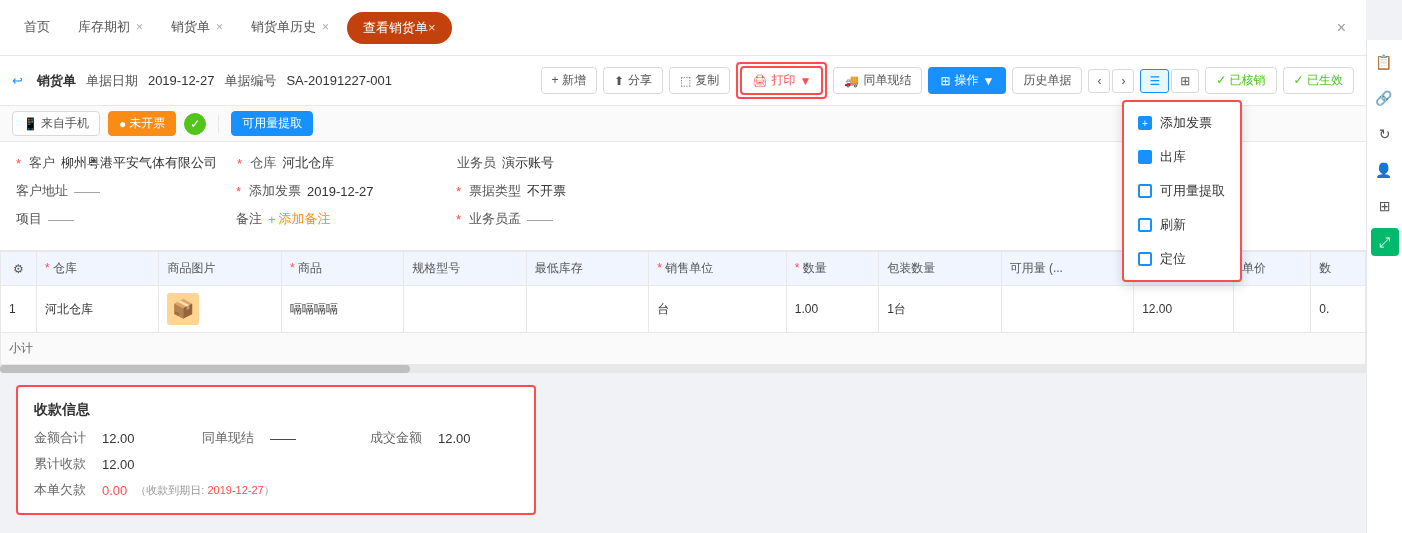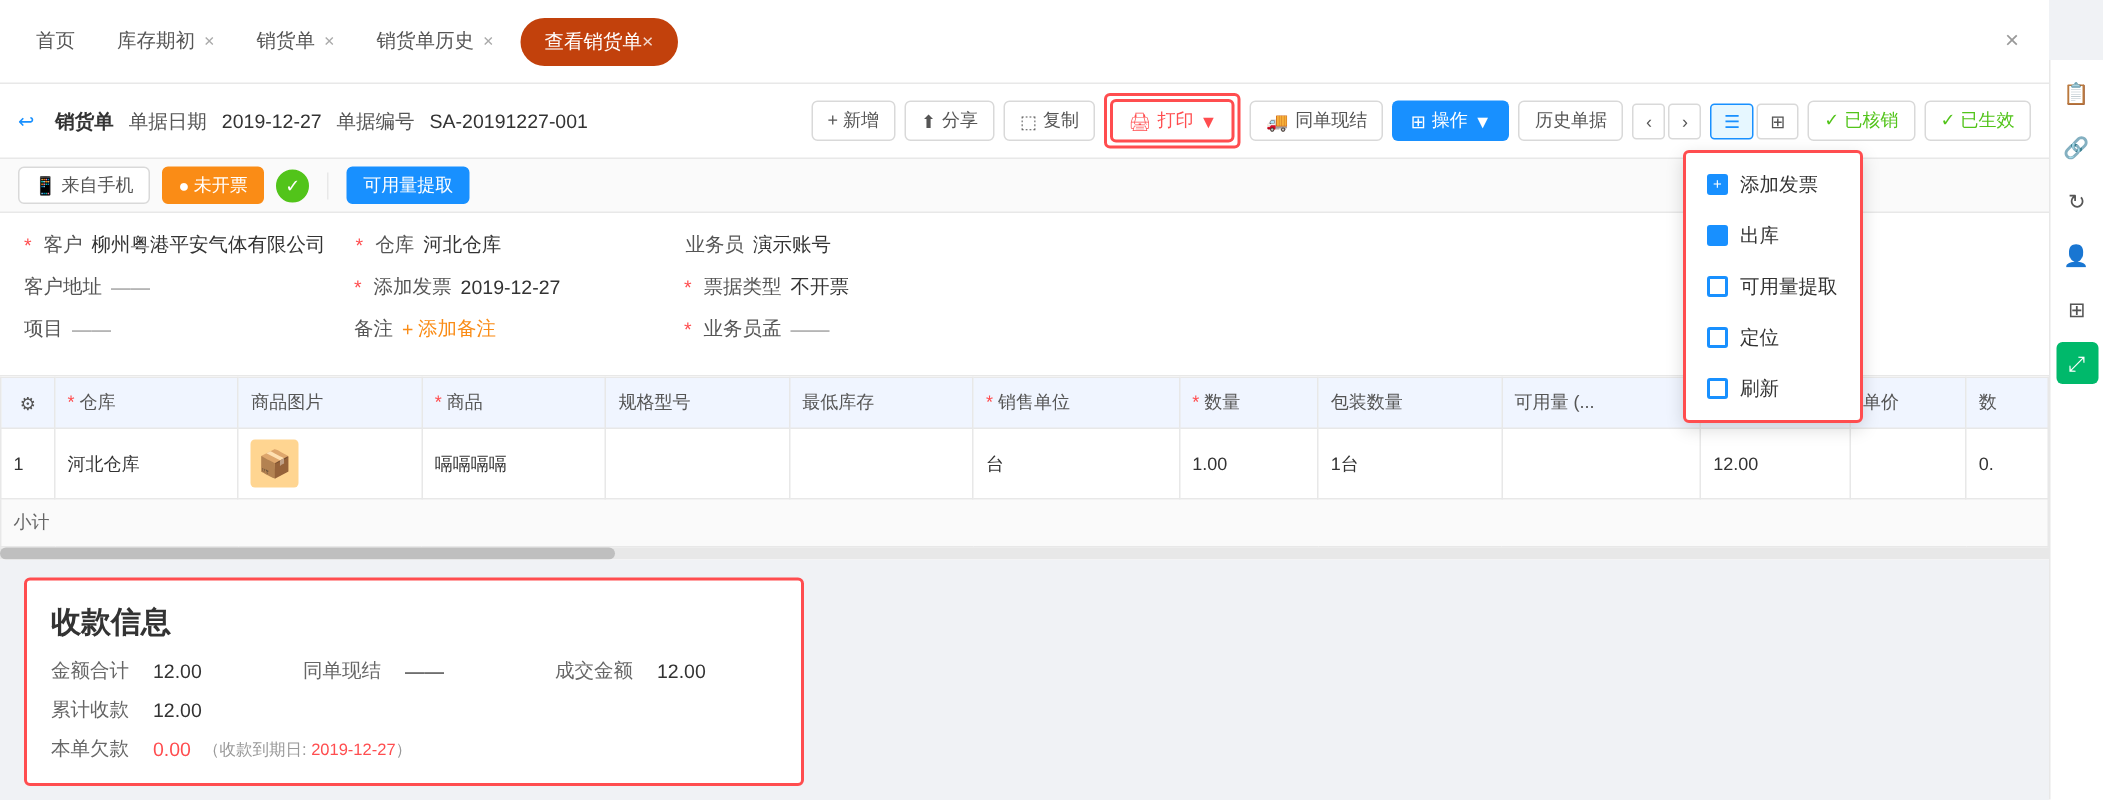--- a/index.html
+++ b/index.html
@@ -93,21 +93,21 @@
     .required-star { color: #ff4d4f; }
     .th-gear { width: 36px; text-align: center; }
     .product-img { width: 32px; height: 32px; background: #ffd591; border-radius: 3px; display: flex; align-items: center; justify-content: center; font-size: 18px; }
 
     
     .payment-section {
       margin: 12px 16px; padding: 14px 16px;
       border: 2px solid #ff4d4f; border-radius: 4px;
       background: #fff; max-width: 520px;
     }
-    .payment-title { font-weight: bold; font-size: 20px; margin-bottom: 10px; }
+    .payment-title { font-weight: bold; font-size: 14px; margin-bottom: 10px; }
     .payment-grid { display: grid; grid-template-columns: 1fr 1fr 1fr; gap: 8px 20px; }
     .pay-row { display: flex; align-items: center; gap: 8px; }
     .pay-label { color: #666; min-width: 60px; }
     .pay-value { color: #333; font-weight: 500; }
     .pay-value.red { color: #ff4d4f; }
     .pay-hint { color: #999; font-size: 11px; }
     .date-red { color: #ff4d4f; }
 
     
     .right-sidebar {
@@ -398,19 +398,19 @@
   <div class="dropdown-item">
     <span class="icon-circle-blue item-icon"></span>
     <span>出库</span>
   </div>
   <div class="dropdown-item">
     <span class="icon-circle-outline item-icon"></span>
     <span>可用量提取</span>
   </div>
   <div class="dropdown-item">
     <span class="icon-circle-outline item-icon"></span>
-    <span>定位</span>
+    <span>刷新</span>
   </div>
   <div class="dropdown-item">
     <span class="icon-circle-outline item-icon"></span>
-    <span>刷新</span>
+    <span>定位</span>
   </div>
 </div>
 
 </body></html>

